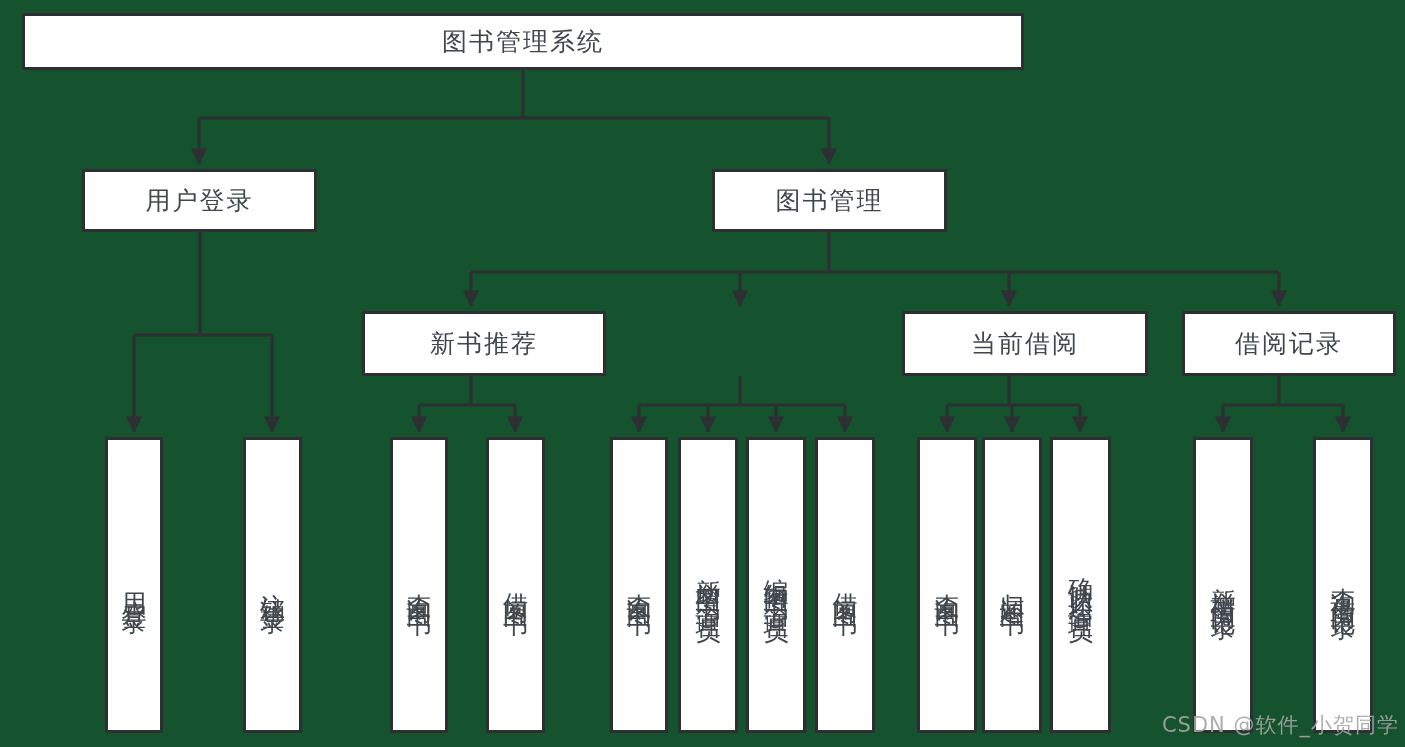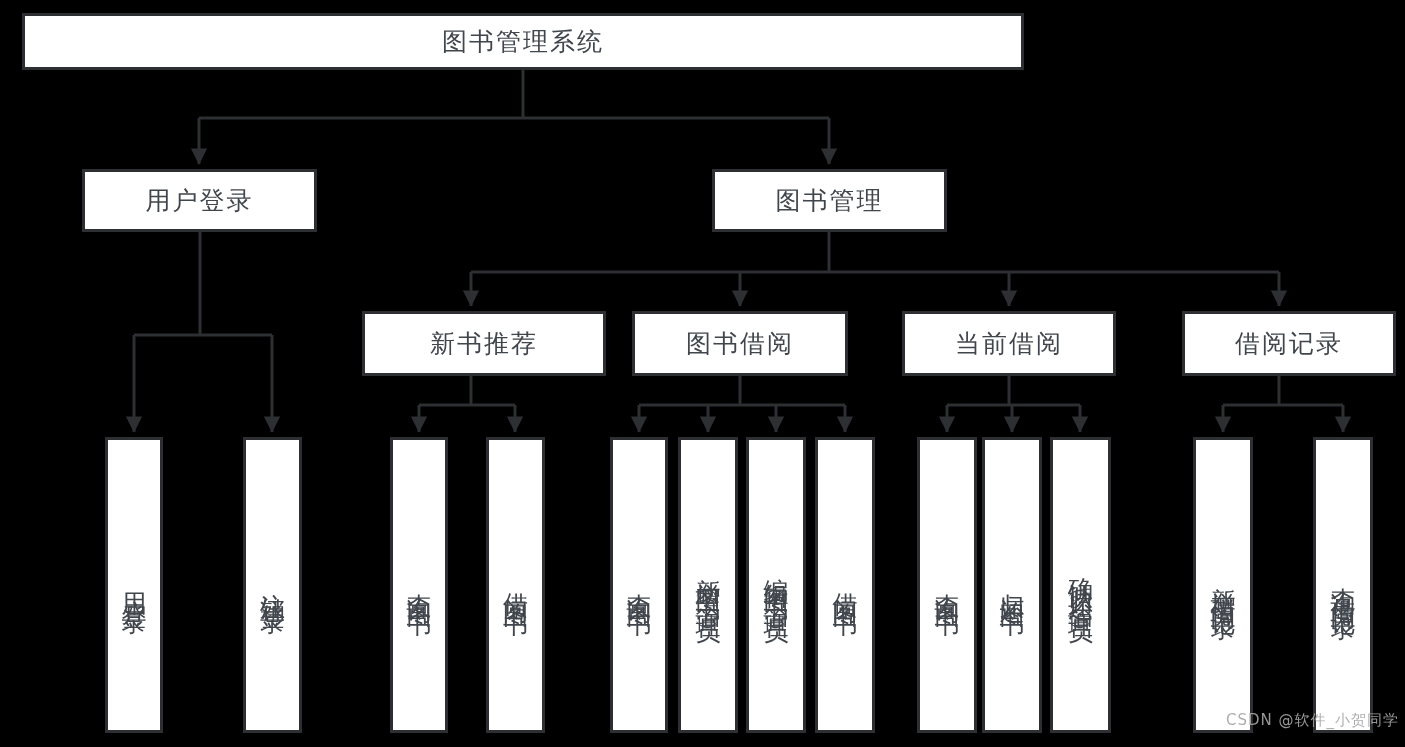--- a/index.html
+++ b/index.html
@@ -1,20 +1,20 @@
 <!DOCTYPE html>
 <html><head>
 <meta charset="utf-8">
 <style>
   html, body { margin: 0; padding: 0; background: #ffffff; }
   #canvas {
     position: relative;
     width: 1405px;
     height: 747px;
-    background: #000000;
+    background: #14532d;
     font-family: "DejaVu Sans", "Liberation Sans", sans-serif;
     overflow: hidden;
   }
   #wires {
     position: absolute;
     left: 0; top: 0;
     width: 1405px; height: 747px;
     z-index: 1;
   }
   .node {
@@ -39,21 +39,21 @@
     font-size: 25px;
     letter-spacing: 6px;
     white-space: nowrap;
     color: #41464d;
   }
   #watermark {
     position: absolute;
     right: 6px;
     top: 711px;
     z-index: 3;
-    font-size: 15px;
+    font-size: 21px;
     letter-spacing: 1px;
     color: rgba(165,165,165,0.9);
     white-space: nowrap;
   }
 </style>
 </head>
 <body>
 
 <div id="canvas">
 
@@ -114,24 +114,21 @@
   <div class="node node-l2 node-h" style="left:82px;">
     <span>用户登录</span>
   </div>
   <div class="node node-l2 node-h" style="left:712px;">
     <span>图书管理</span>
   </div>
 
   <div class="node node-l3 node-h" style="left:362px;width:244px;">
     <span>新书推荐</span>
   </div>
-  <div class="node node-l3 node-h" style="left:632px;width:216px;">
-    <span>图书借阅</span>
-  </div>
-  <div class="node node-l3 node-h" style="left:902px;width:214px;">
+  <div class="node node-l3 node-h" style="left:902px;width:246px;">
     <span>当前借阅</span>
   </div>
   <div class="node node-l3 node-h" style="left:1172px;width:214px;margin-left:10px;">
     <span>借阅记录</span>
   </div>
 
   <div class="node leaf" style="left:105px;width:58px;">
     <span class="vtext">用户登录</span>
   </div>
   <div class="node leaf" style="left:243px;width:59px;">

